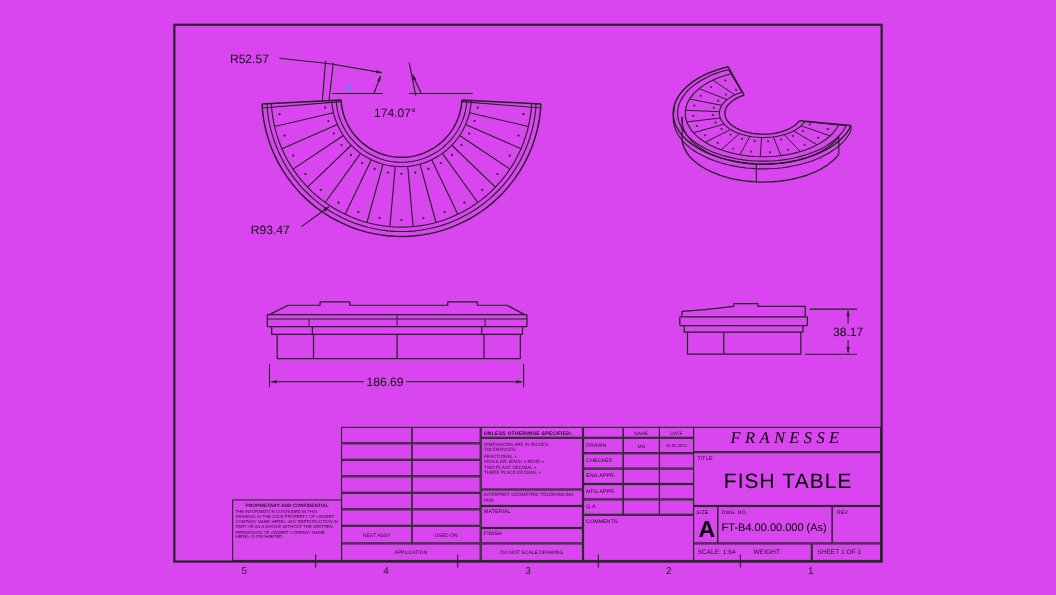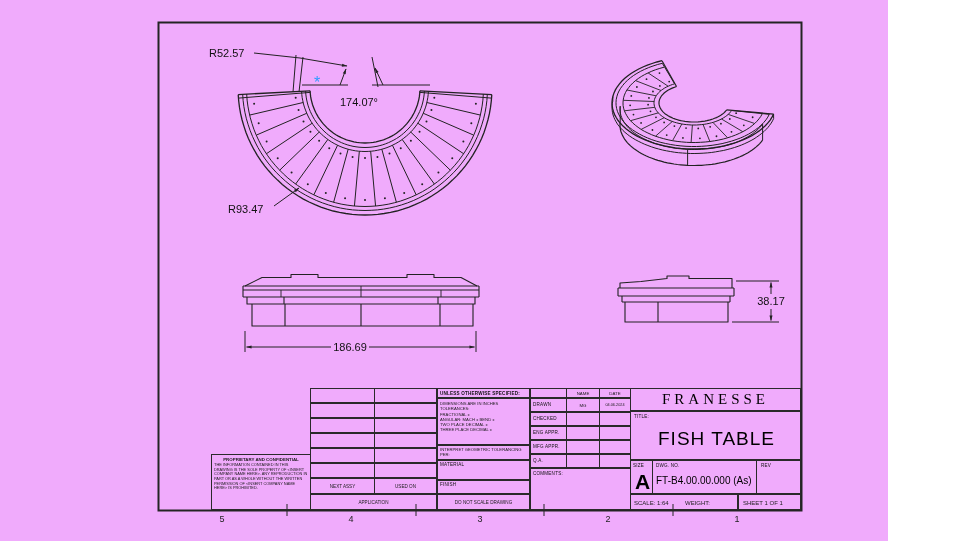--- a/index.html
+++ b/index.html
@@ -1,24 +1,24 @@
 <!DOCTYPE html>
 <html><head>
 <meta charset="utf-8">
 <style>
   html,body{margin:0;padding:0;background:#ffffff;}
-  .page{position:relative;width:888px;height:541px;background:#f0abfc;overflow:hidden;
+  .page{position:relative;width:960px;height:541px;background:#d946ef;overflow:hidden;
         font-family:"Liberation Sans", sans-serif;color:#1c1c1c;}
   svg{position:absolute;left:0;top:0;}
   .cell{position:absolute;border:1px solid #2a2a2a;box-sizing:border-box;background:transparent;}
   .lbl{position:absolute;font-size:4.6px;letter-spacing:.2px;color:#111;}
   .tiny{font-size:4.2px;line-height:1.25;}
   .ctr{display:flex;align-items:center;justify-content:center;text-align:center;}
   .zone{position:absolute;font-size:9px;color:#222;transform:translate(-50%,0);}
-  .company{font-family:"Liberation Serif", serif;font-size:15px;letter-spacing:4px;color:#000;}
+  .company{font-family:"Liberation Serif", serif;font-size:15px;letter-spacing:4px;color:#000;font-style:italic;}
   .bigtitle{font-size:19px;letter-spacing:1px;color:#000;}
   .sizeA{font-size:21px;font-weight:600;color:#000;}
   .dwgno{font-size:10px;color:#000;}
   .srow{font-size:6px;}
   .prophead{font-size:4.4px;font-weight:bold;text-align:center;margin:2px 0 1px 0;}
   .propbody{font-size:3.9px;line-height:1.2;padding:0 2px;text-align:left;}
 </style>
 </head>
 <body>
 

